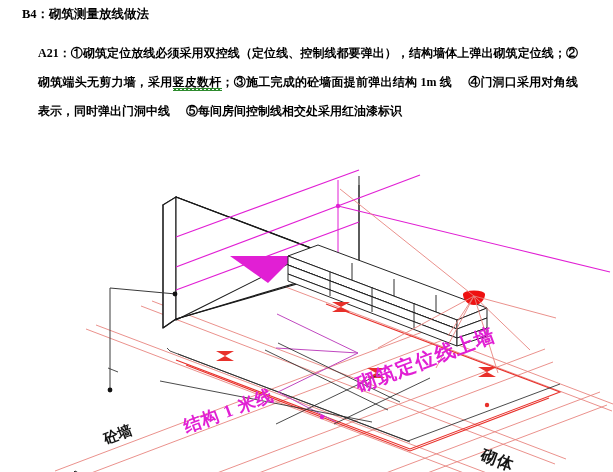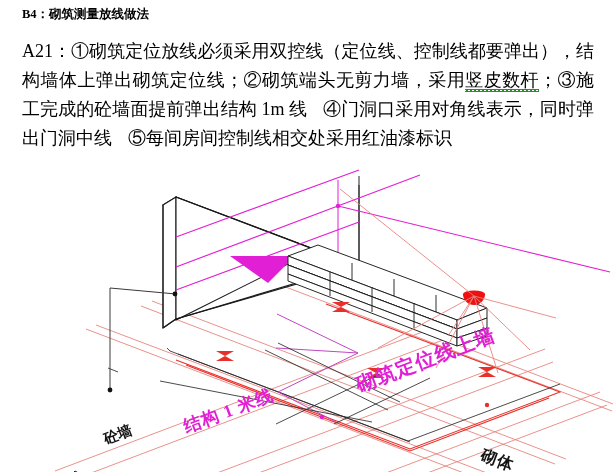--- a/index.html
+++ b/index.html
@@ -21,25 +21,25 @@
     font-family:"Liberation Serif","DejaVu Serif",serif;
     font-weight:bold;
     font-size:12.5px;
     color:#000;
     letter-spacing:0px;
     margin:0 0 14px 0;
     white-space:nowrap;
   }
   .para{
     font-family:"Liberation Serif","DejaVu Serif",serif;
-    font-weight:normal;
-    font-size:18px;
+    font-weight:bold;
+    font-size:12px;
     color:#000;
     line-height:29px;
-    margin:0;
+    margin:16px;
     text-align:justify;
     text-justify:inter-character;
     word-break:break-all;
   }
   .sp{display:inline-block;width:16px;}
   .squig{
     border-bottom:2px solid transparent;
     background-image:
       linear-gradient(45deg,transparent 40%,#2e8b2e 40%,#2e8b2e 60%,transparent 60%),
       linear-gradient(-45deg,transparent 40%,#2e8b2e 40%,#2e8b2e 60%,transparent 60%);

